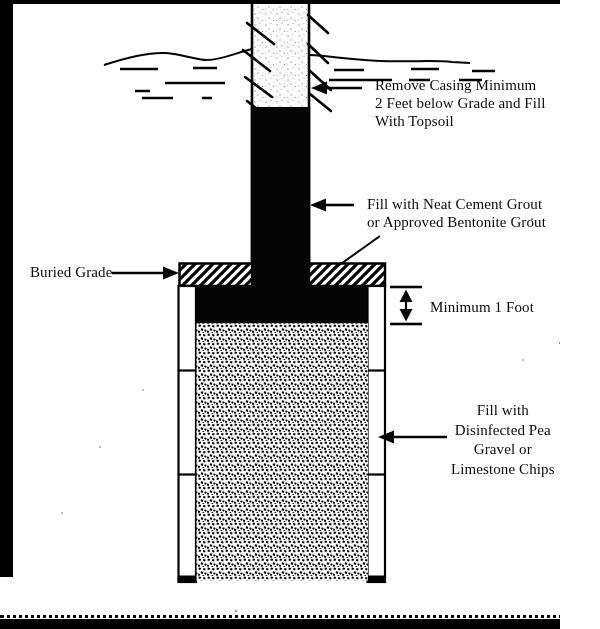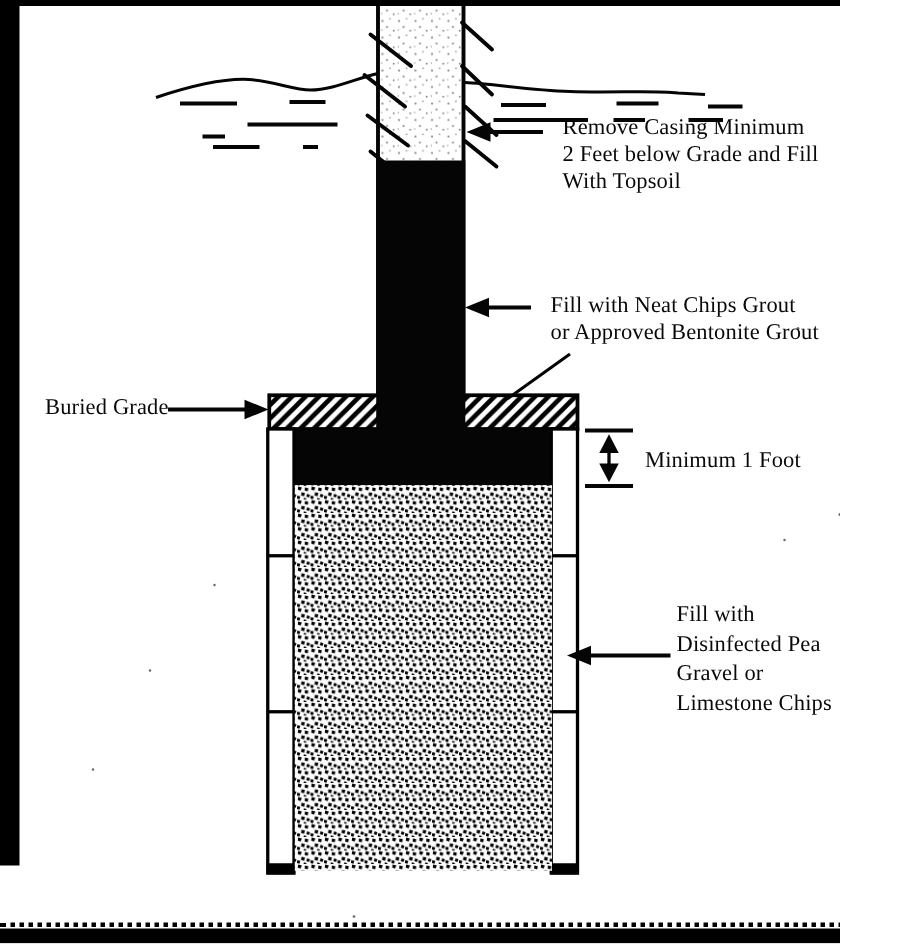--- a/index.html
+++ b/index.html
@@ -9,21 +9,21 @@
   }
   .canvas svg { position:absolute; left:0; top:0; }
   .label {
     position:absolute; white-space:pre; font-size:15px; line-height:18px;
     color:#090909; letter-spacing:0.1px;
   }
   .lbl-remove   { left:375px; top:76px; }
   .lbl-grout    { left:367px; top:195px; }
   .lbl-slab     { left:30px;  top:263px; }
   .lbl-minfoot  { left:430px; top:298px; }
-  .lbl-gravel   { left:451px; top:401px; line-height:19.5px; }
+  .lbl-gravel   { left:451px; top:401px; line-height:19.5px;text-align:center; }
   .frame { position:absolute; background:#000; }
   .frame-top    { left:0; top:0; width:589px; height:4px; }
   .frame-left   { left:0; top:0; width:13px; height:577px; }
   .frame-right  { left:589px; top:0; width:11px; height:619px; }
   .frame-bottom { left:0; top:619px; width:600px; height:10px; }
   .frame-dotted { position:absolute; left:0; top:615px; width:600px; height:0;
                   border-top:3px dotted #000; background:transparent; }
 </style>
 </head>
 <body>
@@ -147,21 +147,21 @@
       <circle cx="62" cy="513" r="0.8"></circle>
       <circle cx="143" cy="390" r="0.8"></circle>
       <circle cx="236" cy="611" r="0.9"></circle>
     </g>
   </svg>
 
   <div class="label lbl-remove">Remove Casing Minimum
 2 Feet below Grade and Fill
 With Topsoil</div>
 
-  <div class="label lbl-grout">Fill with Neat Chips Grout
+  <div class="label lbl-grout">Fill with Neat Cement Grout
 or Approved Bentonite Grout</div>
 
   <div class="label lbl-slab">Buried Grade</div>
 
   <div class="label lbl-minfoot">Minimum 1 Foot</div>
 
   <div class="label lbl-gravel">Fill with
 Disinfected Pea
 Gravel or
 Limestone Chips</div>

